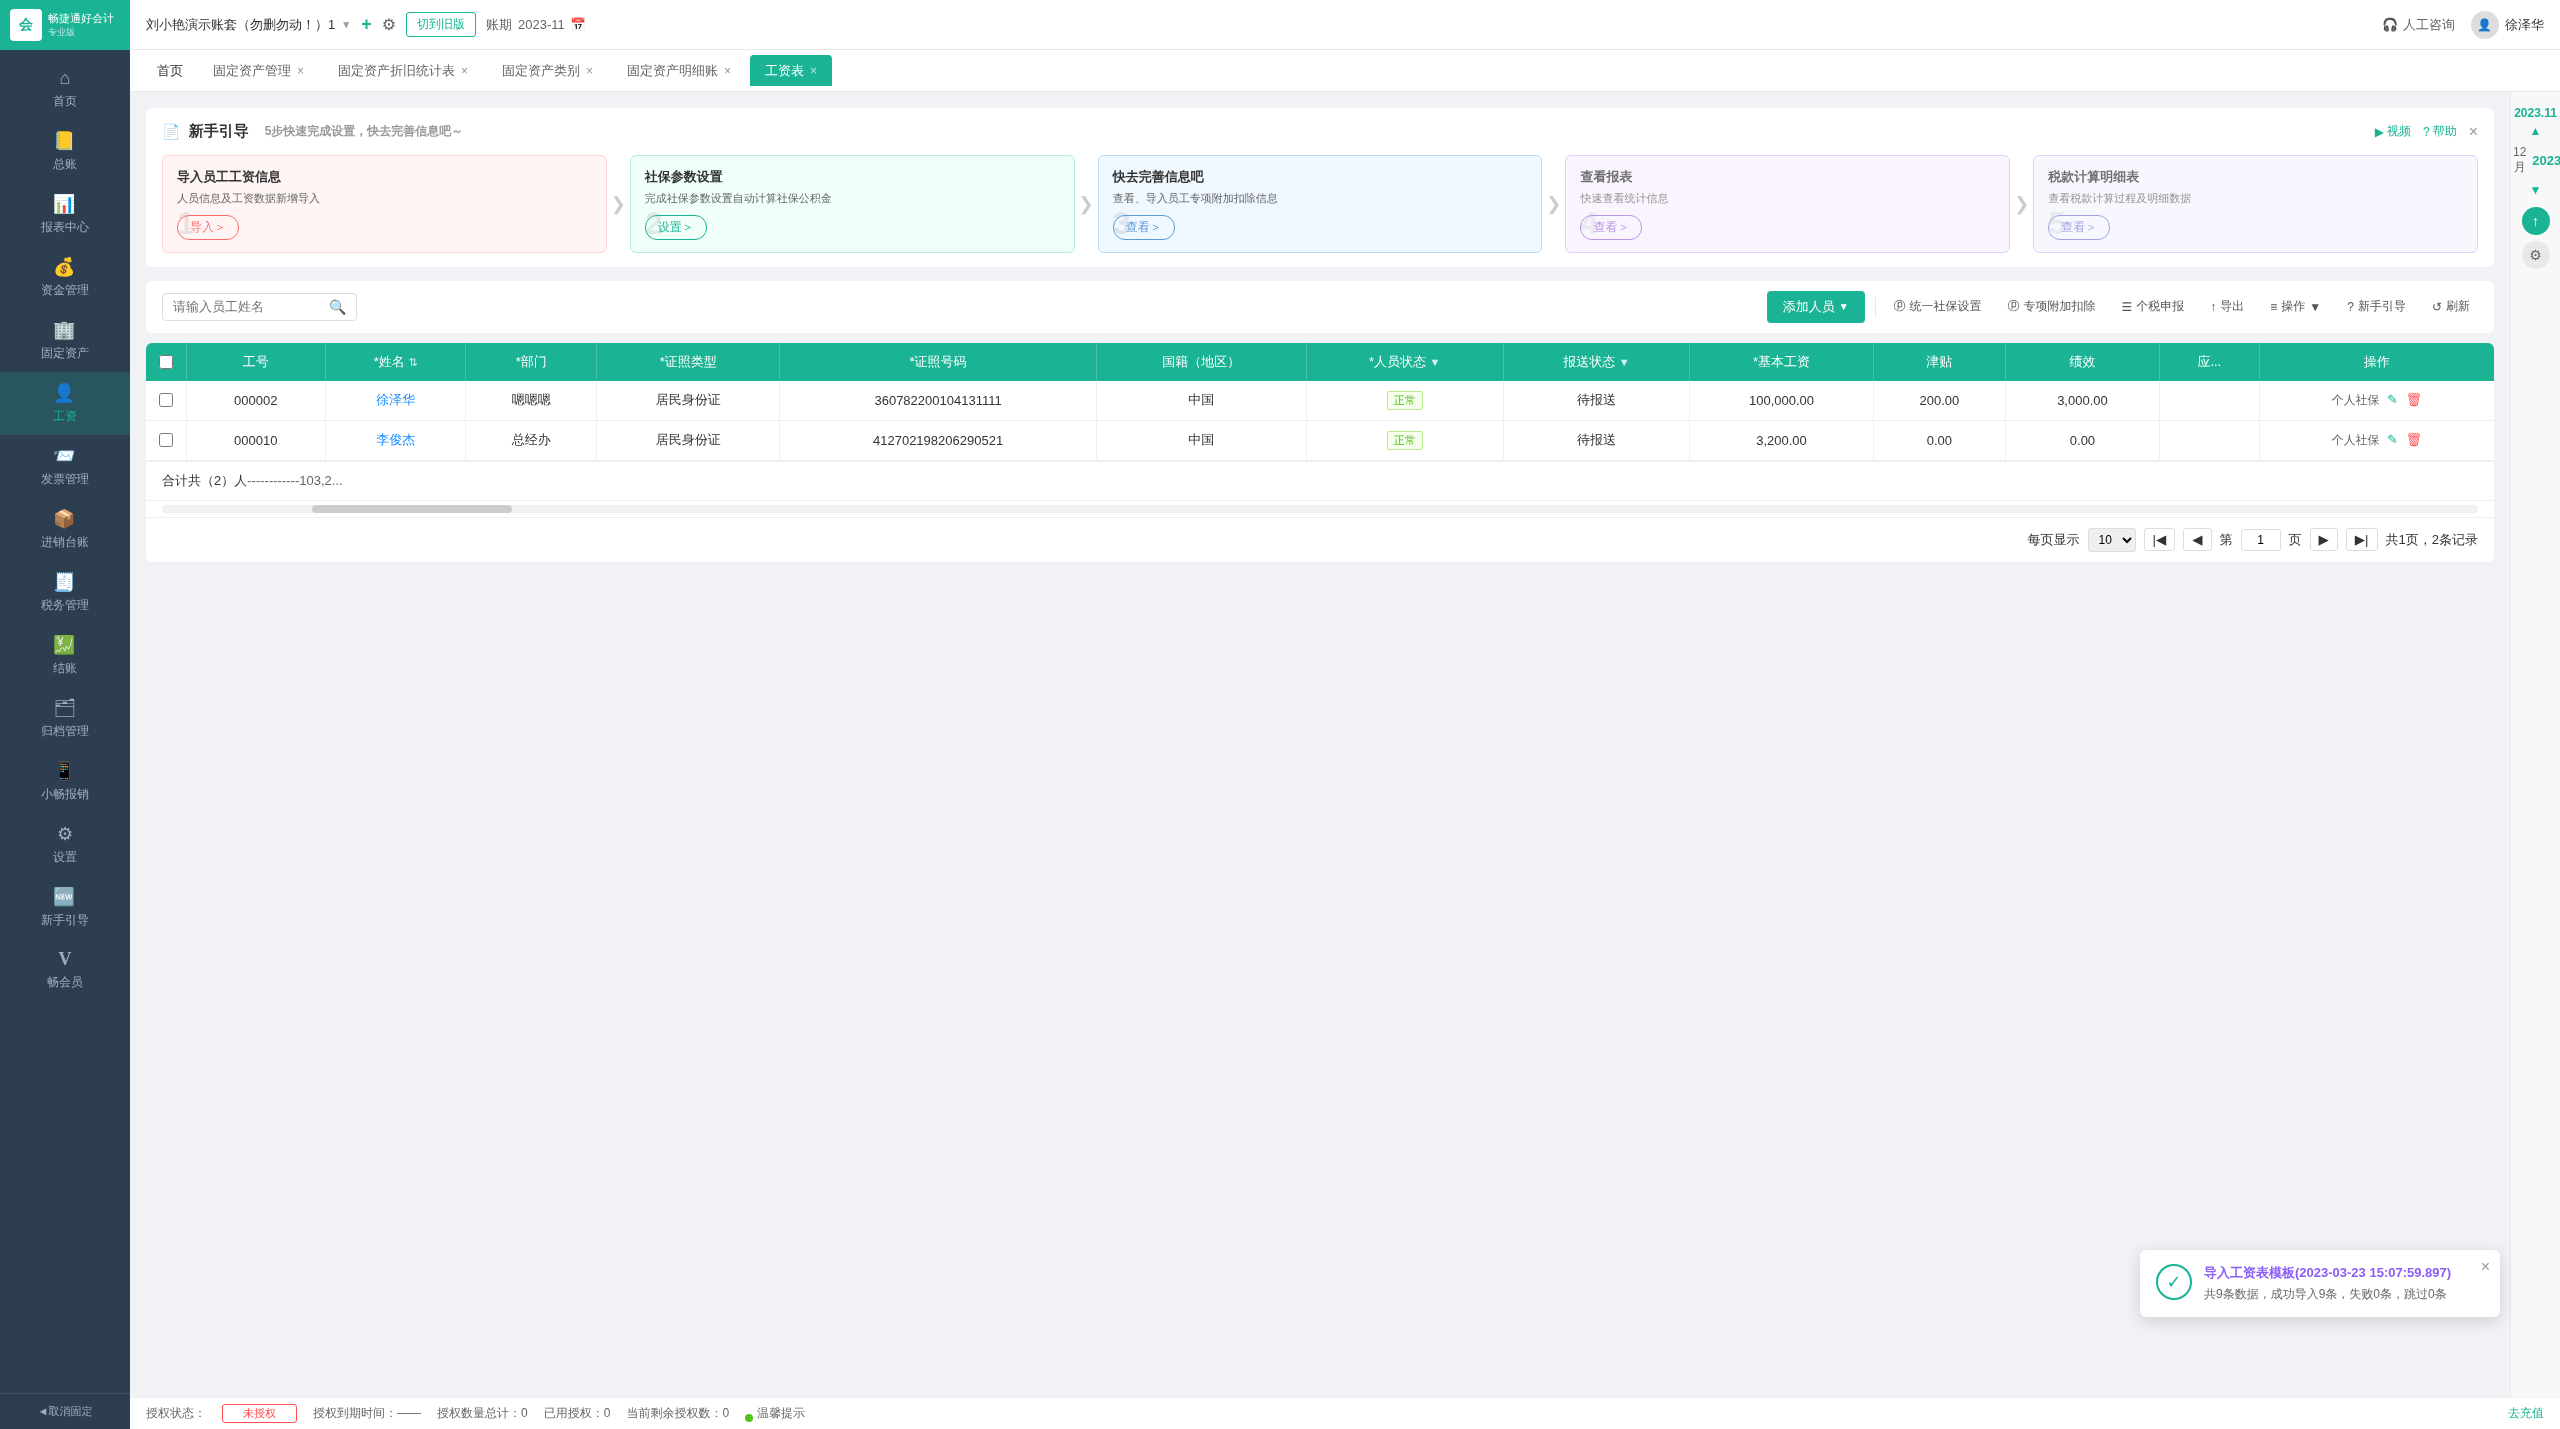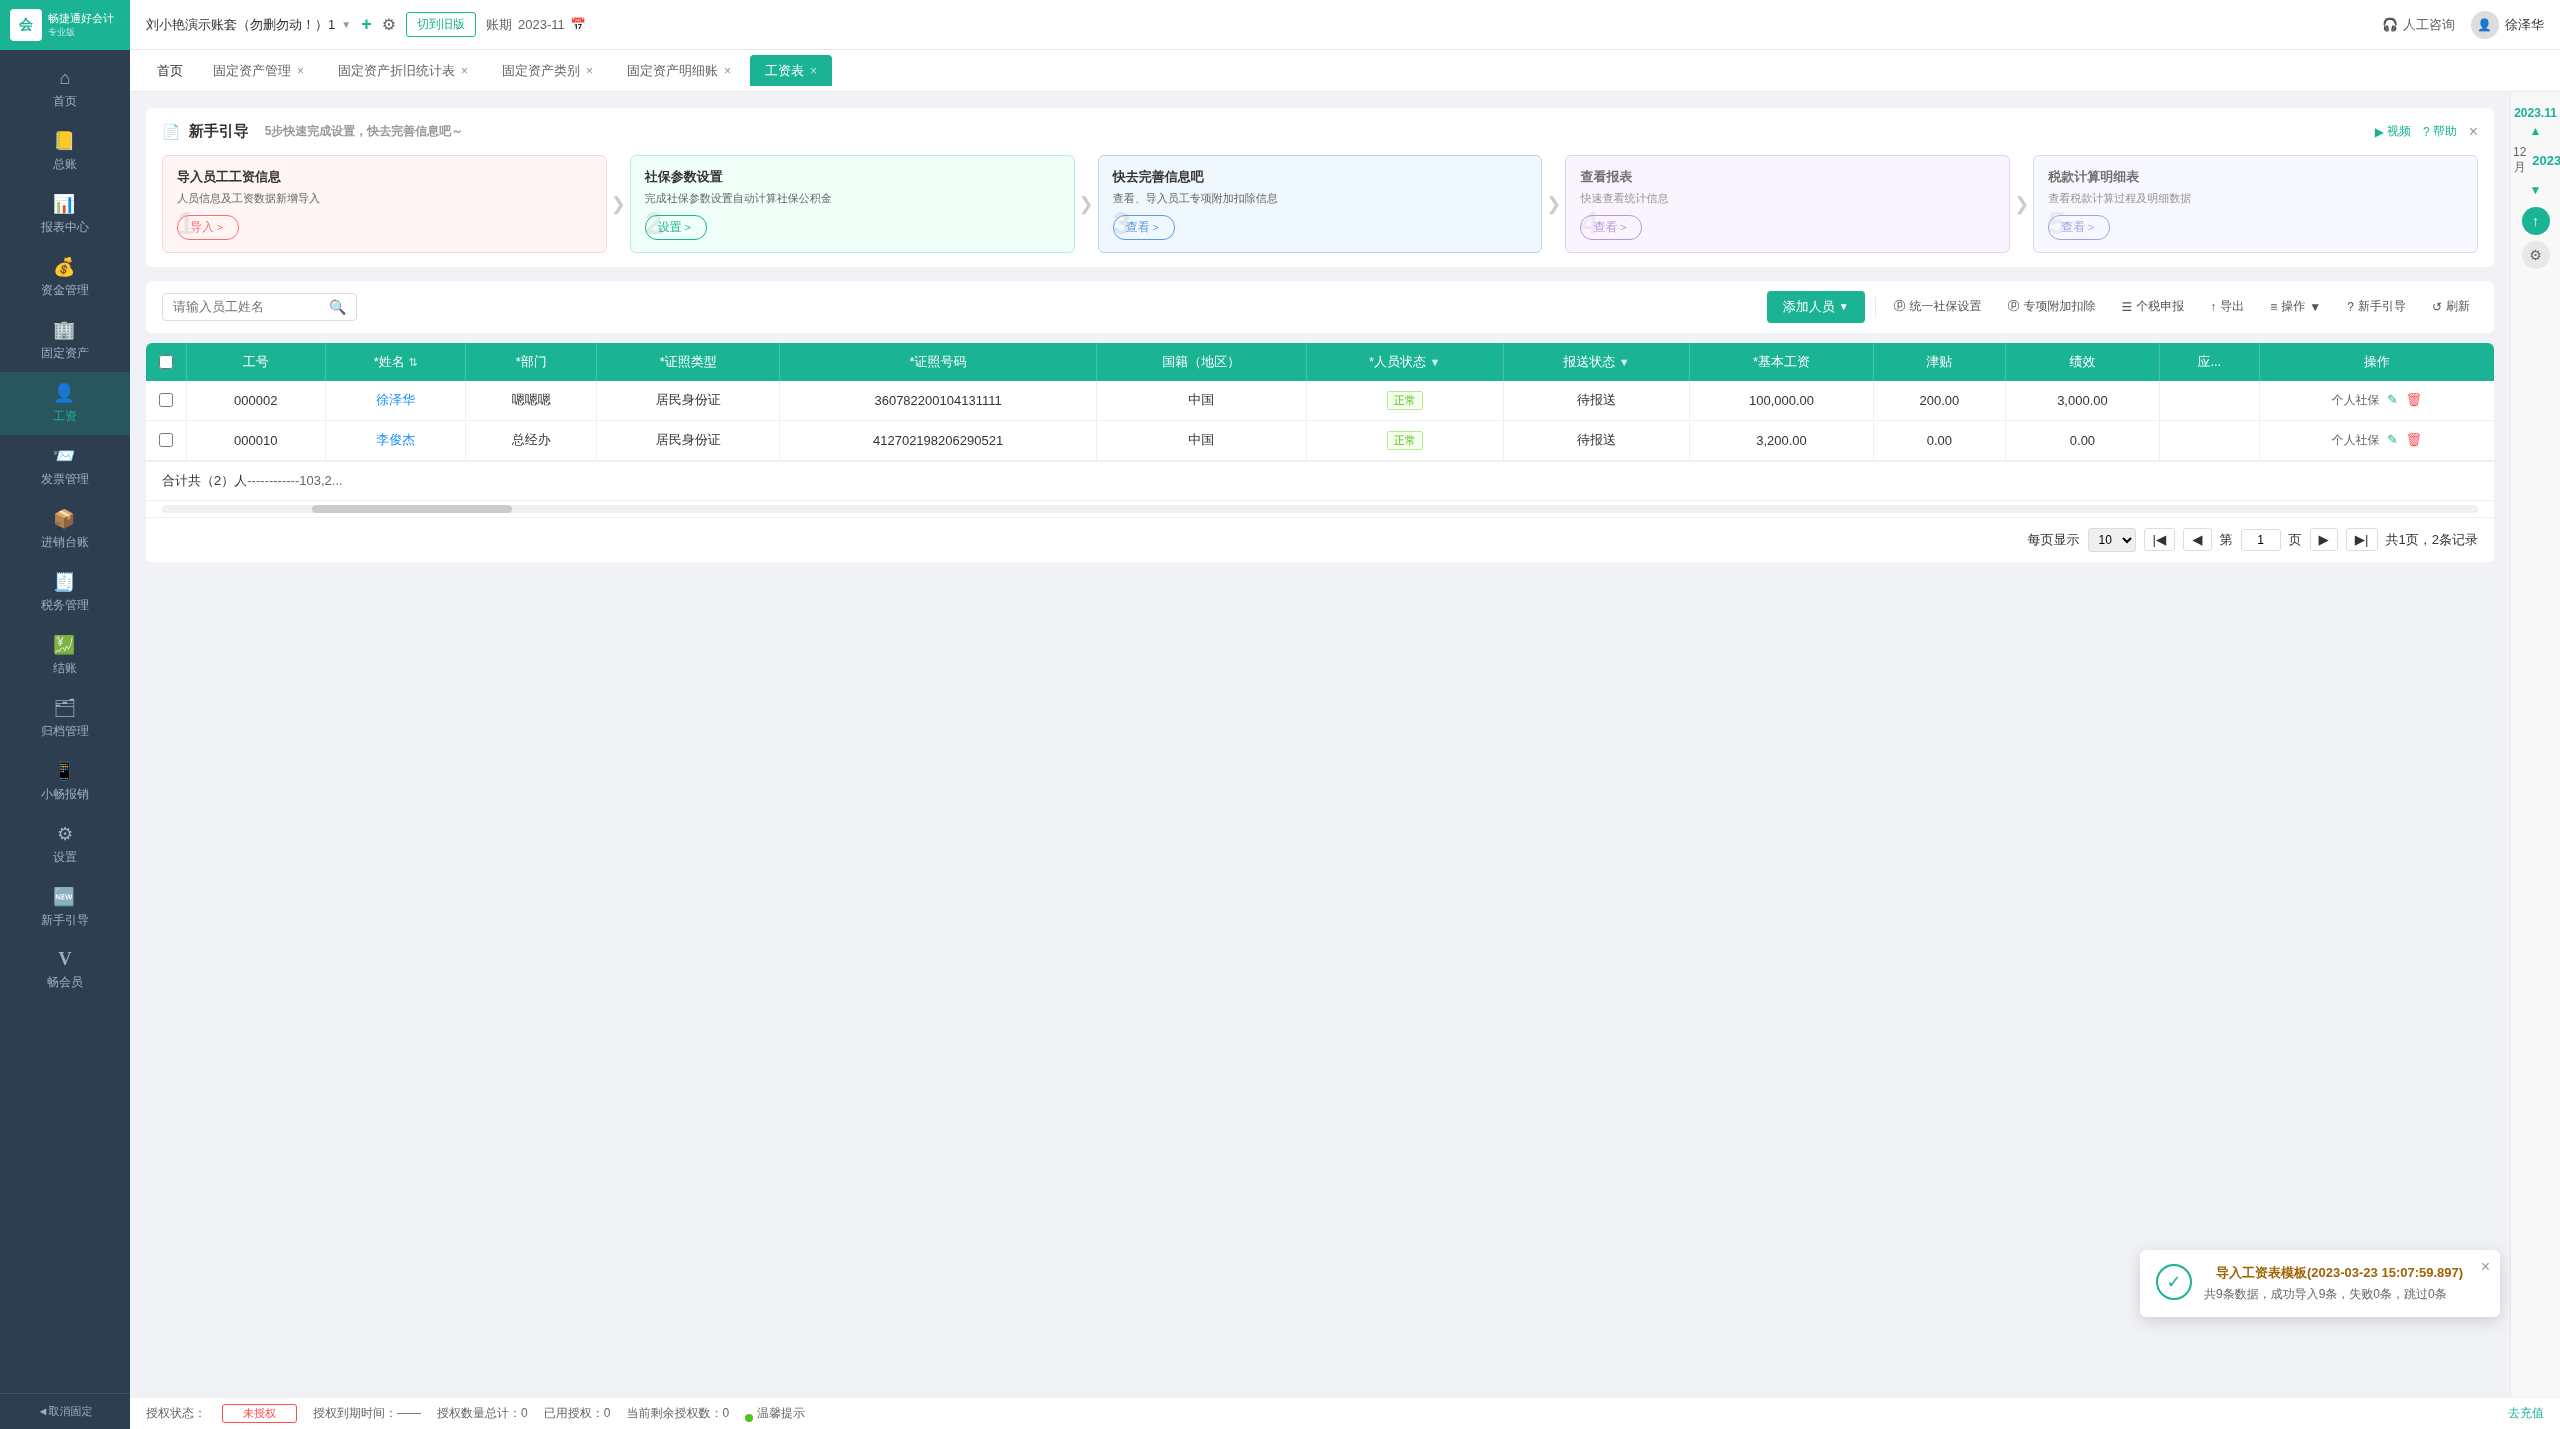--- a/index.html
+++ b/index.html
@@ -401,21 +401,21 @@
       z-index: 100;
     }
     .toast-icon {
       width: 36px; height: 36px;
       border: 2px solid #1ab394;
       border-radius: 50%;
       display: flex; align-items: center; justify-content: center;
       color: #1ab394; font-size: 18px; flex-shrink: 0;
     }
     .toast-content { flex: 1; }
-    .toast-title { font-size: 13px; font-weight: 600; color: #a16207; margin-bottom: 4px; margin-left: 12px; }
+    .toast-title { font-size: 13px; font-weight: 600; color: #8b5cf6; margin-bottom: 4px; }
     .toast-desc { font-size: 12px; color: #666; }
 
     
     .filter-icon { font-size: 11px; color: rgba(255,255,255,0.8); cursor: pointer; }
 
     .sort-icon { font-size: 11px; color: rgba(255,255,255,0.8); cursor: pointer; }
 
     .tag { display: inline-block; padding: 1px 6px; border-radius: 2px; font-size: 11px; }
     .tag-normal { background: #f6ffed; color: #52c41a; border: 1px solid #b7eb8f; }
 

